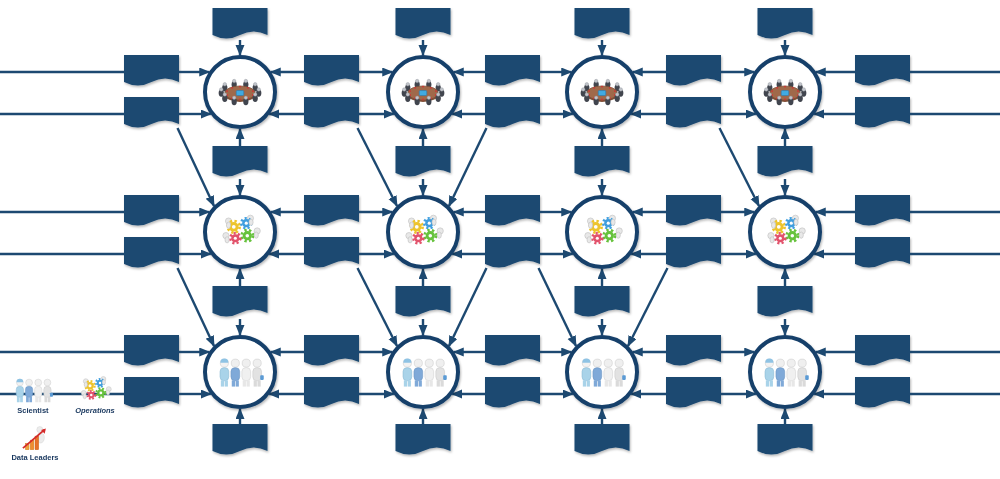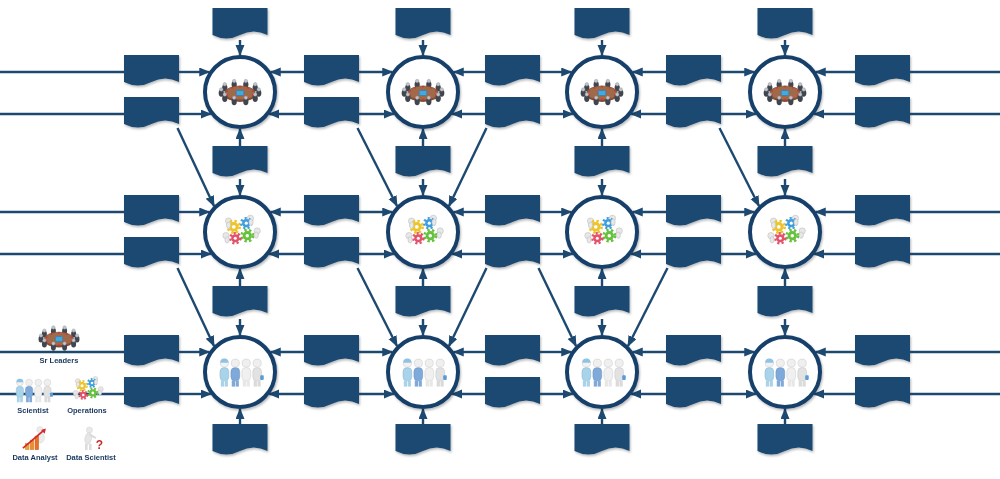--- a/index.html
+++ b/index.html
@@ -314,44 +314,32 @@
         <circle cx="423" cy="372" r="35" fill="#ffffff" stroke="#16406b" stroke-width="4" filter="url(#sh)"></circle>
         <use href="#icon-clinicians" x="398" y="353" width="50" height="38"></use>
         <circle cx="602" cy="372" r="35" fill="#ffffff" stroke="#16406b" stroke-width="4" filter="url(#sh)"></circle>
         <use href="#icon-clinicians" x="577" y="353" width="50" height="38"></use>
         <circle cx="785" cy="372" r="35" fill="#ffffff" stroke="#16406b" stroke-width="4" filter="url(#sh)"></circle>
         <use href="#icon-clinicians" x="760" y="353" width="50" height="38"></use>
       </g>
   </svg>
 
   <div class="legend">
-    <div class="legend-item" style="left:28px;top:320px;width:62px;">
-      <svg class="li-svg" width="48" height="36">
-          <use href="#icon-sr-leaders"></use>
-        </svg>
-      <span class="lbl">Sr Leaders</span>
-    </div>
     <div class="legend-item" style="left:2px;top:374px;width:62px;">
       <svg class="li-svg" width="42" height="32">
           <use href="#icon-clinicians"></use>
         </svg>
       <span class="lbl">Scientist</span>
     </div>
-    <div class="legend-item" style="left:56px;top:374px;width:62px;">
+    <div class="legend-item" style="left:64px;top:374px;width:62px;font-style:italic;">
       <svg class="li-svg" width="40" height="32">
           <use href="#icon-operations"></use>
         </svg>
       <span class="lbl">Operations</span>
     </div>
     <div class="legend-item" style="left:2px;top:424px;width:66px;">
       <svg class="li-svg" width="34" height="29">
           <use href="#icon-data-analyst"></use>
         </svg>
-      <span class="lbl">Data Analyst</span>
-    </div>
-    <div class="legend-item" style="left:58px;top:424px;width:66px;">
-      <svg class="li-svg" width="32" height="29">
-          <use href="#icon-data-scientist"></use>
-        </svg>
-      <span class="lbl">Data Scientist</span>
+      <span class="lbl">Data Leaders</span>
     </div>
   </div>
 </div>
 
 </body></html>

